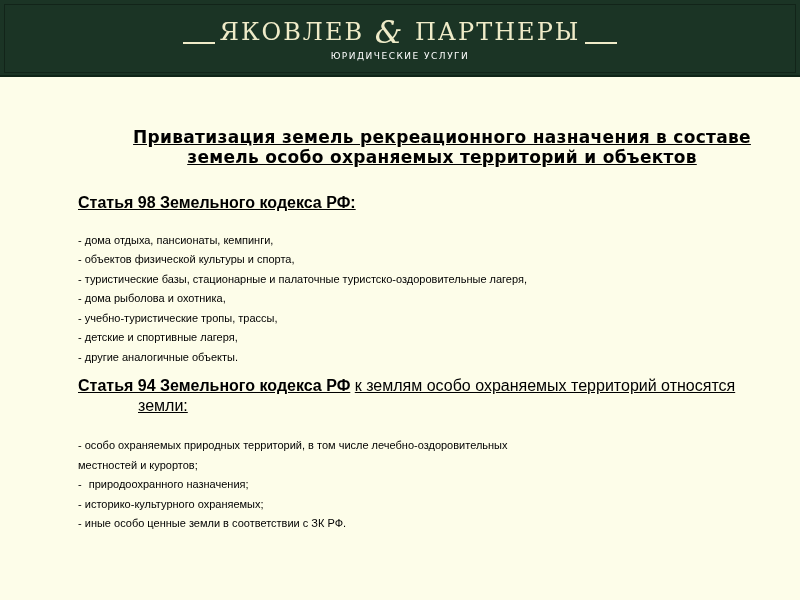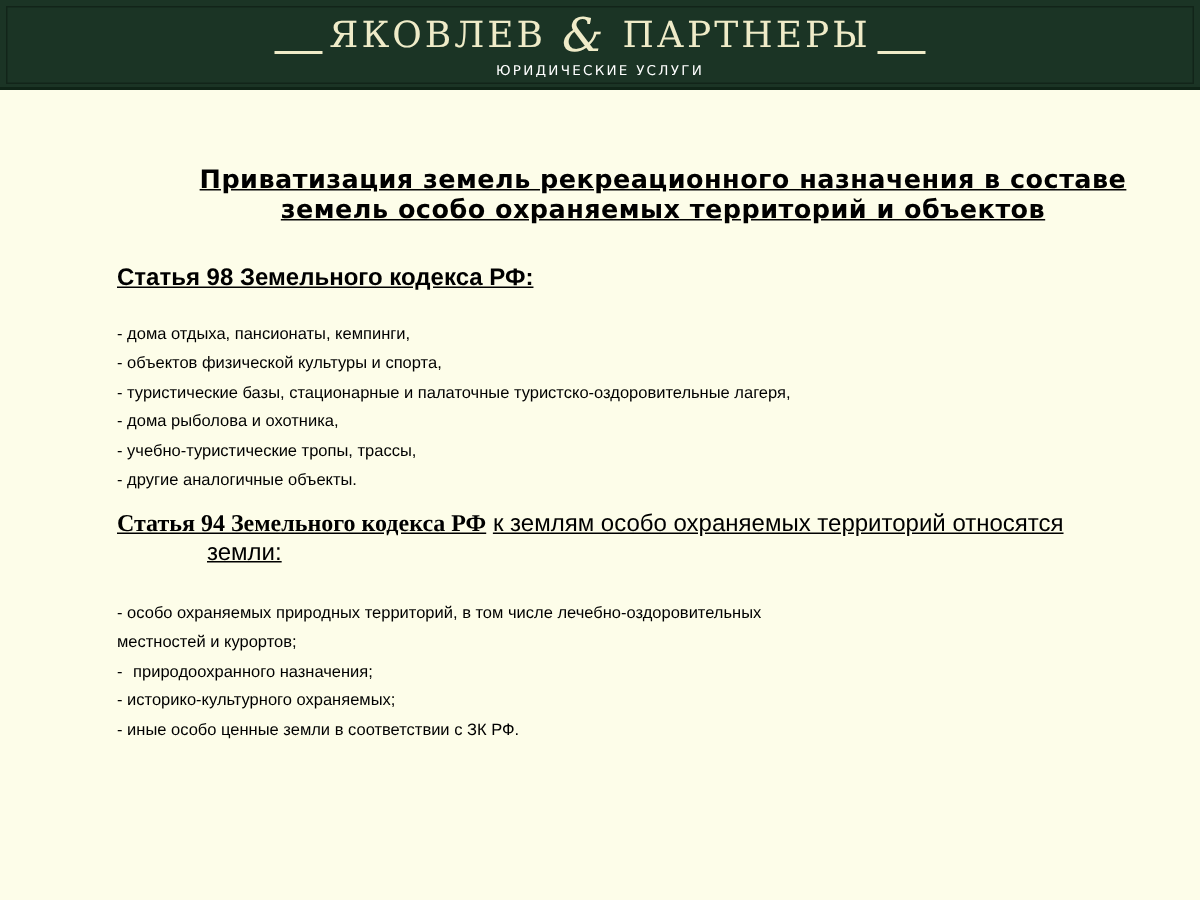--- a/index.html
+++ b/index.html
@@ -7,21 +7,21 @@
     width: 800px; height: 600px;
     background: var(--page-bg, #FDFDE9);
     font-family: "Liberation Sans", sans-serif;
     color: var(--body-text, #000000);
     overflow: hidden;
   }
   .page { width: 800px; height: 600px; overflow: hidden; position: relative; }
 
   
   .masthead {
-    height: 60px;
+    height: 77px;
     background: var(--header-bg, #1B3425);
     border-bottom: 2px solid var(--header-border, #0F2417);
     box-sizing: border-box;
     display: flex; flex-direction: column;
     align-items: center; justify-content: center;
     position: relative;
   }
   .inner-frame {
     position: absolute; left: 4px; top: 4px; right: 4px; bottom: 2px;
     border: 1px solid rgba(0,0,0,0.30);
@@ -65,21 +65,21 @@
   .title span { display: block; text-decoration: underline; }
 
   .sec-heading {
     margin: 26px 0 0 0;
     font-size: 16px; font-weight: bold; line-height: 19.5px;
     text-decoration: underline;
     white-space: nowrap;
   }
   .h94 { margin: 9px 0 0 0; font-size: 16px; line-height: 19.5px; }
   .h94 .line1 { white-space: nowrap; }
-  .h94 .bold { font-weight: bold; font-family: Liberation Serif, serif; }
+  .h94 .bold { font-weight: bold; }
   .h94 .u { text-decoration: underline; }
   .h94 .line2 { display: block; margin-left: 60px; }
 
   .list { margin-top: 18px; font-size: 11px; }
   .list-94 { margin-top: 21px; }
   .item, .item-line { line-height: 19.5px; white-space: nowrap; }
   .u { text-decoration: underline; }
   .sp { padding-left: 4px; }
 </style>
 </head>
@@ -105,20 +105,21 @@
     </h1>
 
     <p class="sec-heading">Статья 98 Земельного кодекса РФ:</p>
 
     <div class="list list-98">
       <div class="item"><span>-</span> <span>дома отдыха, пансионаты, кемпинги,</span></div>
       <div class="item"><span>-</span> <span>объектов физической культуры и спорта,</span></div>
       <div class="item"><span>-</span> <span>туристические базы, стационарные и палаточные туристско-оздоровительные лагеря,</span></div>
       <div class="item"><span>-</span> <span>дома рыболова и охотника,</span></div>
       <div class="item"><span>-</span> <span>учебно-туристические тропы, трассы,</span></div>
+      <div class="item"><span>-</span> <span>детские и спортивные лагеря,</span></div>
       <div class="item"><span>-</span> <span>другие аналогичные объекты.</span></div>
     </div>
 
     <p class="h94">
       <span class="line1"><span class="bold u">Статья 94 Земельного кодекса РФ</span> <span class="u">к землям особо охраняемых территорий относятся</span></span>
       <span class="line2 u">земли:</span>
     </p>
 
     <div class="list list-94">
       <div class="item">

